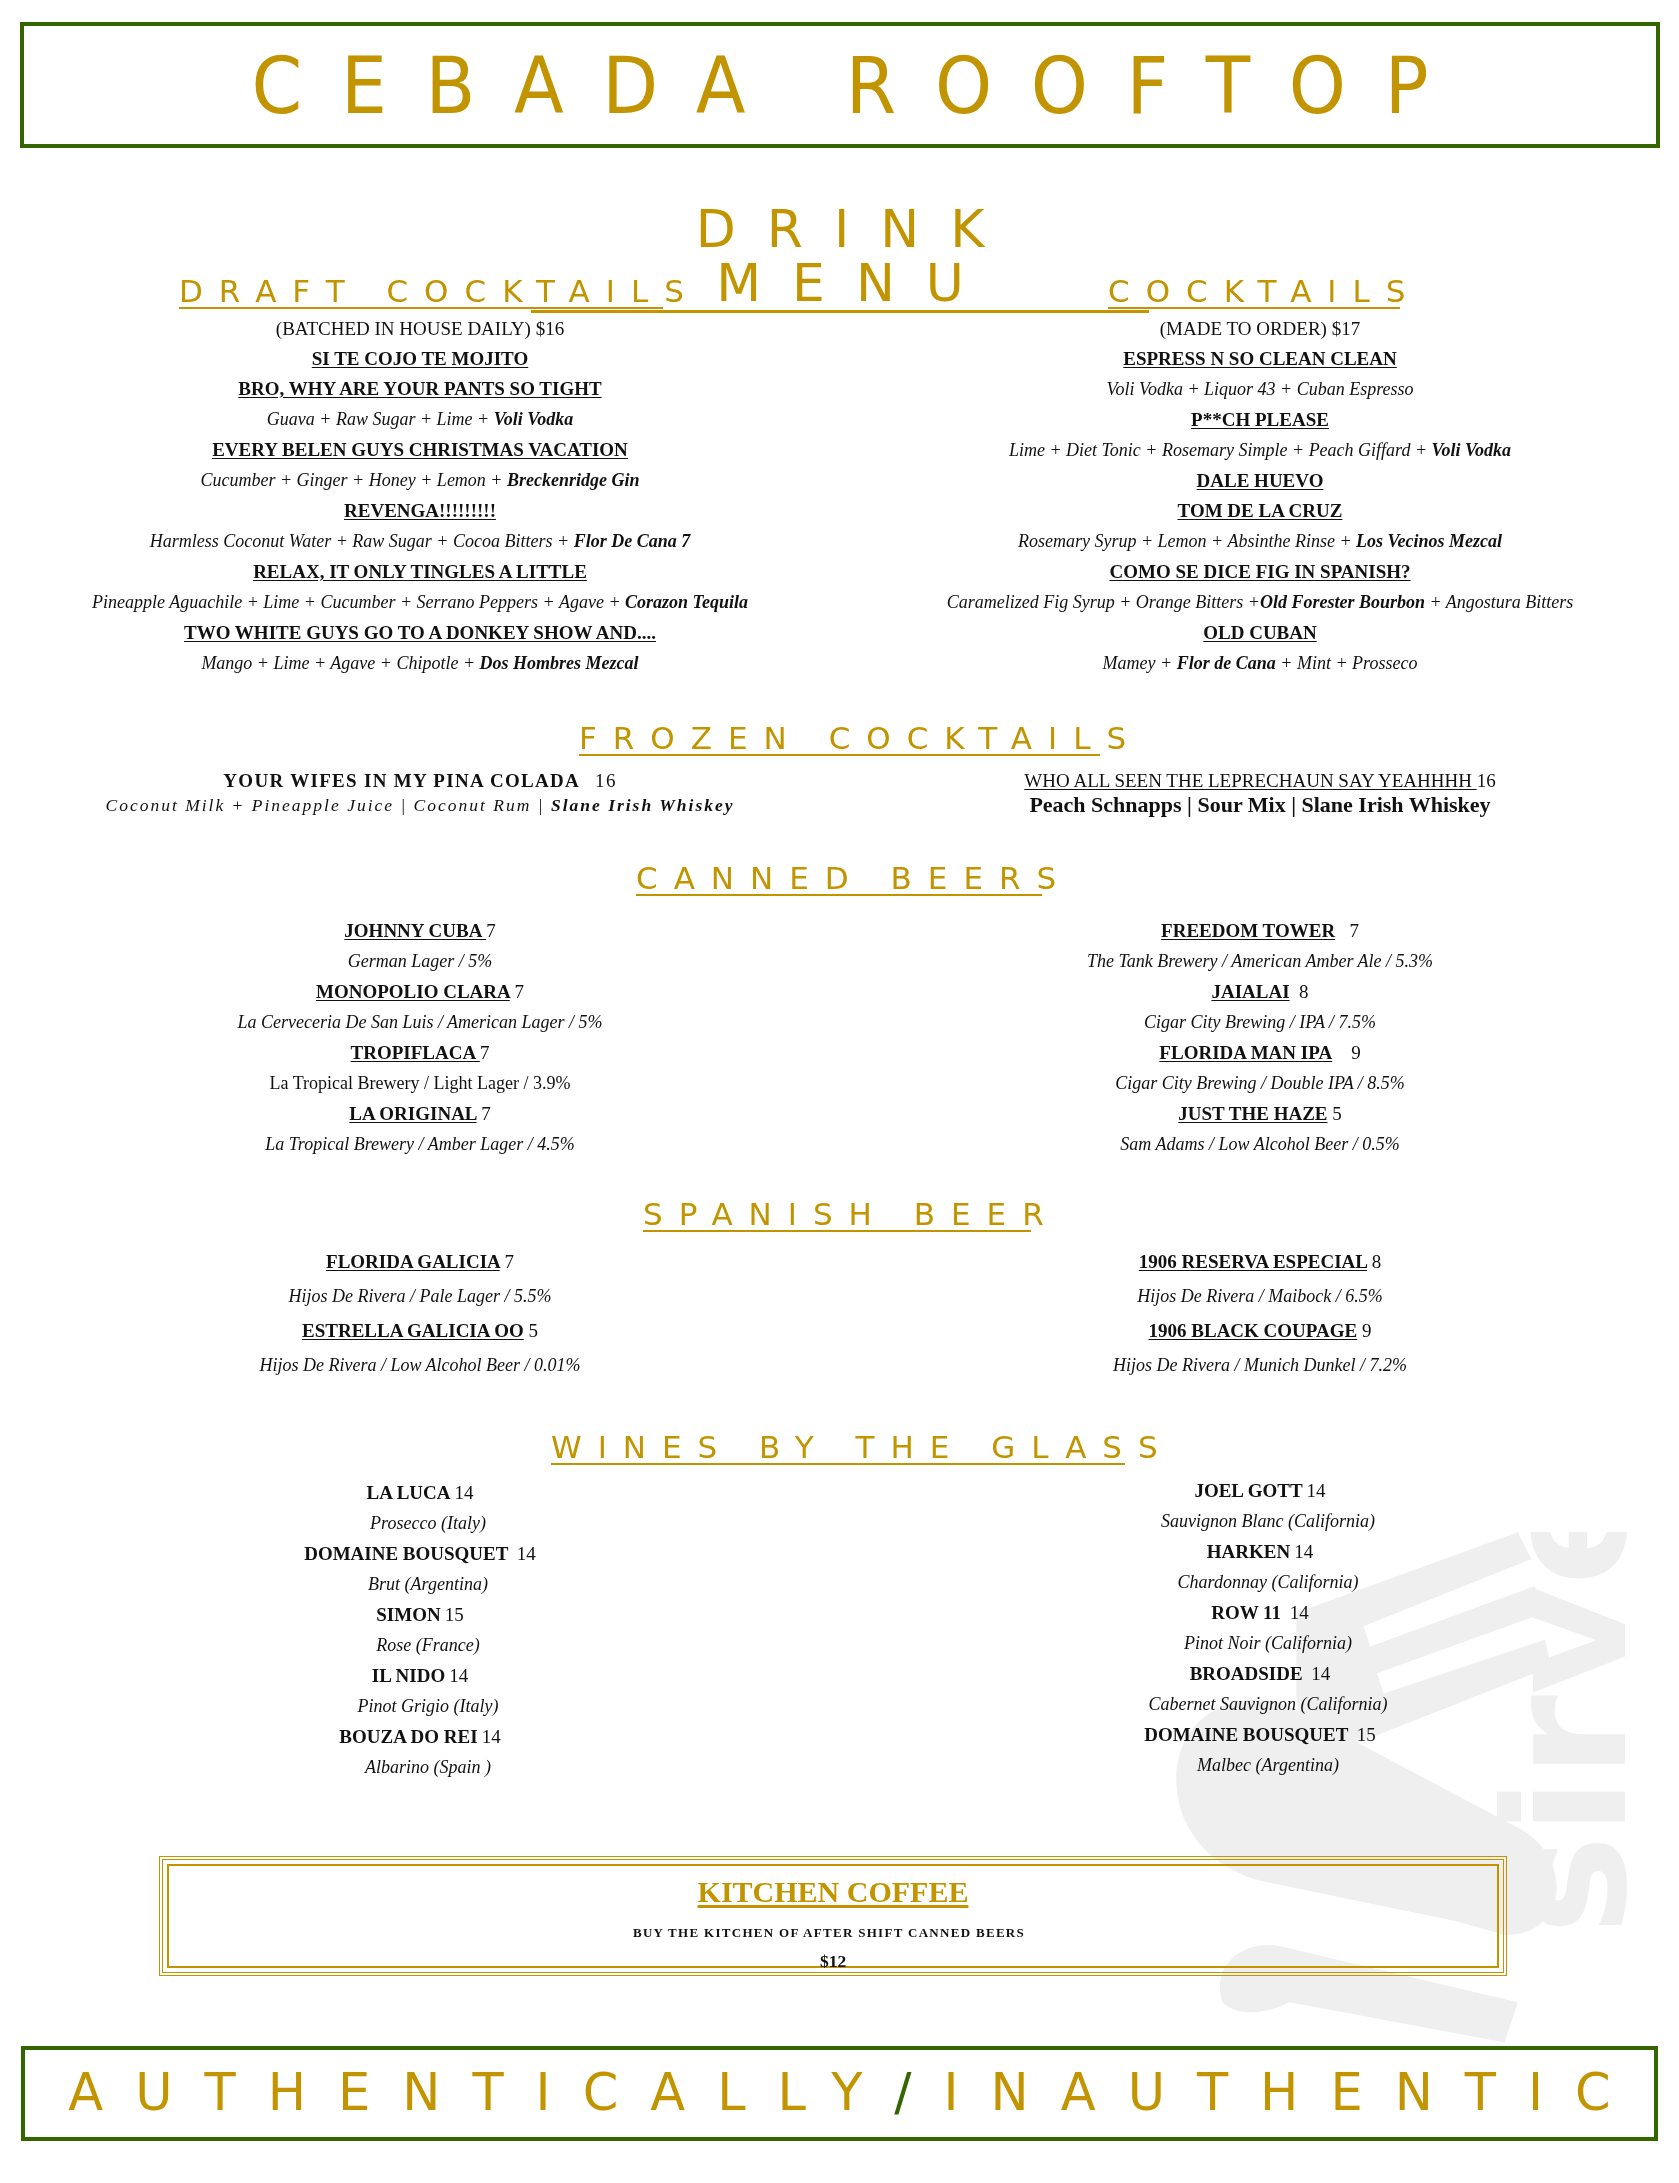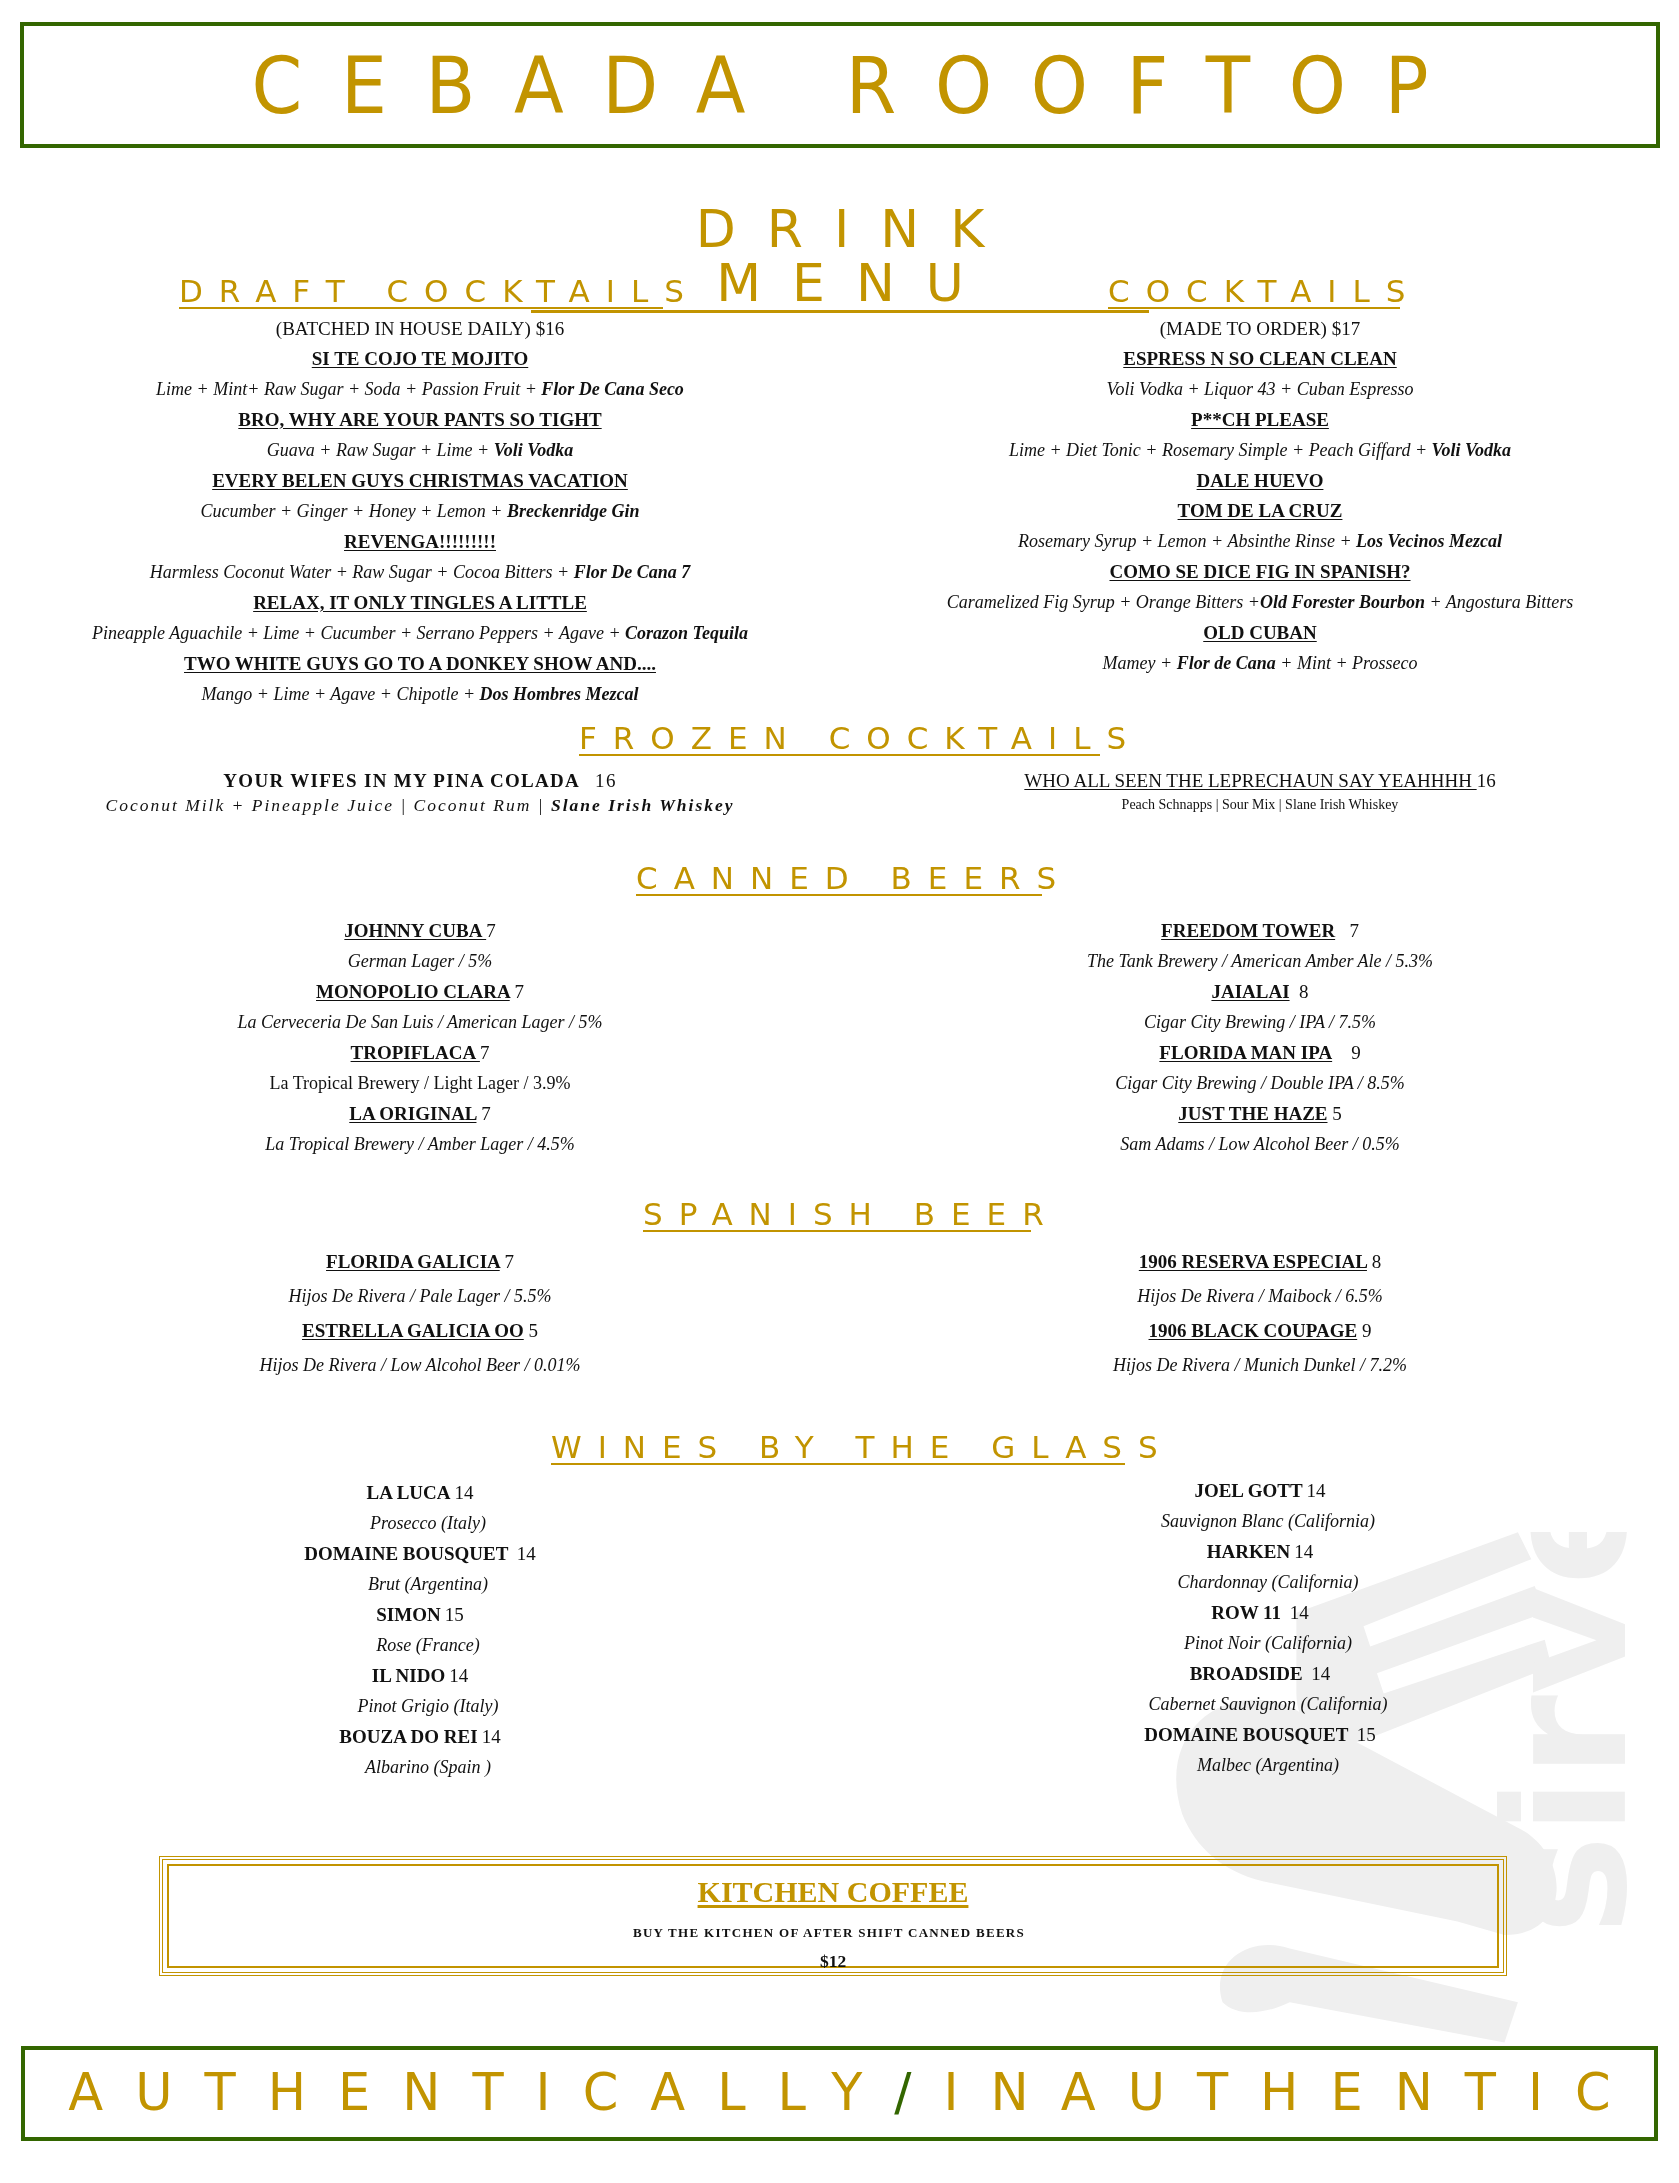--- a/index.html
+++ b/index.html
@@ -15,21 +15,21 @@
   .item-name { font-size:19px; line-height:30px; font-weight:bold; text-decoration:underline; text-underline-offset:2px; }
   .item-desc { font-size:18px; line-height:31px; font-style:italic; }
   .item-desc b { font-weight:bold; }
   .wine-name { font-size:19px; line-height:30px; font-weight:bold; }
   .wine-name .price { font-weight:normal; margin-left:4px;font-family:Liberation Serif, serif; }
   .wine-desc { font-size:18px; line-height:31px; font-style:italic;padding-left:16px; }
   .frozen-name { font-size:19px; line-height:24px; font-weight:bold; letter-spacing:1.3px; }
   .frozen-desc { font-size:17.5px; line-height:24px; font-style:italic; letter-spacing:2px; }
   .frozen-name-r { font-size:19px; line-height:24px; }
   .frozen-name-r u { text-underline-offset:2px; }
-  .frozen-desc-r { font-size:14px; line-height:24px; }
+  .frozen-desc-r { font-size:22px; line-height:24px;font-weight:bold; }
   .beer-name { font-size:19px; line-height:31px; font-weight:bold; }
   .beer-name u { text-underline-offset:2px; }
   .beer-name .price { font-weight:normal; }
   .beer-desc { font-size:18px; line-height:30px; font-style:italic; }
   .beer-desc.upright { font-style:normal; }
   .coffee-box { position:absolute; left:159px; top:1856px; width:1340px; height:112px; border:4px double #C29400; outline:2px solid #C29400; outline-offset:-10.7px; box-sizing:content-box; text-align:center; }
   .coffee-title { position:absolute; left:0; right:0; top:15px; font-size:30px; line-height:34px; font-weight:bold; color:#C29400; }
   .coffee-title span { text-decoration:underline; text-underline-offset:3.4px; }
   .coffee-desc { position:absolute; left:0; right:8px; top:62px; font-size:13px; line-height:21.5px; font-weight:bold; letter-spacing:1.3px; }
   .coffee-price { position:absolute; left:0; right:0; top:91px; font-size:17.5px; line-height:20px; font-weight:bold; }
@@ -53,21 +53,20 @@
 <div class="title-box">
   <div class="brand">CEBADA ROOFTOP</div>
 </div>
 <div class="drink-menu">DRINK MENU</div>
 
 <div class="sec-title" style="left:179px; top:275px; width:484px; text-align:center;">DRAFT COCKTAILS</div>
 <div class="col col-left" style="top:313px;">
   <div class="note">(BATCHED IN HOUSE DAILY) $16</div>
   <div>
     <div class="item-name">SI TE COJO TE MOJITO</div>
-    <div class="item-desc"><span>Lime + Mint+ Raw Sugar + Soda + Passion Fruit + </span><b>Flor De Cana Seco</b></div>
   </div>
   <div>
     <div class="item-name">BRO, WHY ARE YOUR PANTS SO TIGHT</div>
     <div class="item-desc"><span>Guava + Raw Sugar + Lime  + </span><b>Voli Vodka</b></div>
   </div>
   <div>
     <div class="item-name">EVERY BELEN GUYS CHRISTMAS VACATION</div>
     <div class="item-desc"><span>Cucumber + Ginger + Honey + Lemon + </span><b>Breckenridge Gin</b></div>
   </div>
   <div>

